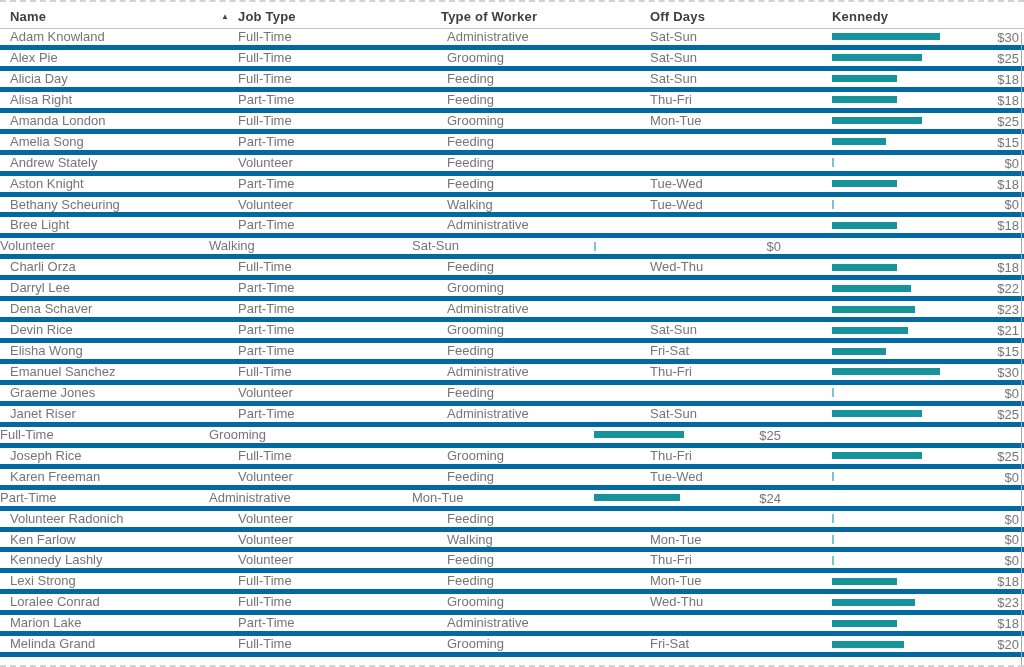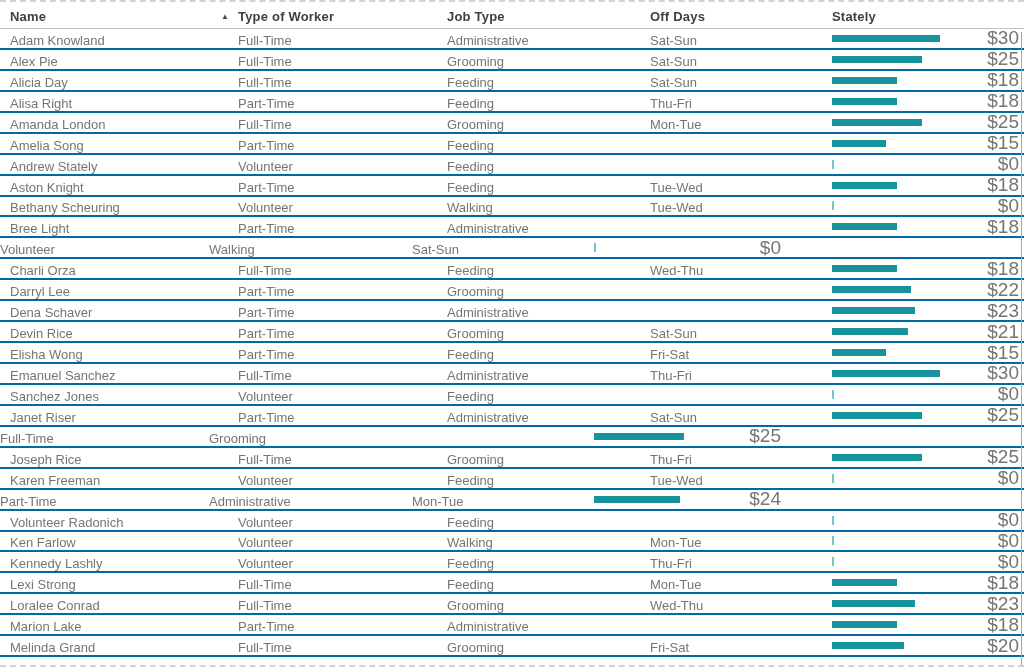--- a/index.html
+++ b/index.html
@@ -41,23 +41,23 @@
     margin-left: auto;
     margin-right: 9px;
     font-size: 8px;
     color: #4a4a4a;
     line-height: 1;
   }
 
   
   .tbody .row {
     display: flex;
-    align-items: flex-end;
+    align-items: flex-start;
     height: 20.95px;
-    border-bottom: 2px solid #0369a1;
+    border-bottom: 5px solid #0369a1;
     color: #757575;
     font-size: 13px;
     white-space: nowrap;
     overflow: hidden;
   }
 
   .cell { overflow: hidden; text-overflow: ellipsis; }
 
   
   .col-salary.cell {
@@ -68,21 +68,21 @@
   .bar {
     height: 7px;
     border-radius: 0;
   }
   .salary-label {
     position: absolute;
     right: 5px;
     top: 50%;
     transform: translateY(-50%);
     color: #757575;
-    font-size: 19px;
+    font-size: 13px;
   }
 
   .right-divider {
     position: absolute;
     top: 30px;
     bottom: 0;
     right: 2px;
     width: 1px;
     background: #a8a8a8;
   }
@@ -90,31 +90,31 @@
 </head>
 <body>
 
 <div class="list-table">
 
   <div class="thead">
     <div class="col col-name">
       <span>Name</span>
       <span class="sort-arrow">▲</span>
     </div>
+    <div class="col col-job">
+      <span>Job Type</span>
+    </div>
     <div class="col col-worker">
       <span>Type of Worker</span>
     </div>
-    <div class="col col-job">
-      <span>Job Type</span>
-    </div>
     <div class="col col-off">
       <span>Off Days</span>
     </div>
     <div class="col col-salary">
-      <span>Stately</span>
+      <span>Kennedy</span>
     </div>
   </div>
 
   <div class="tbody">
       <div class="row">
         <div class="cell col-name">Adam Knowland</div>
         <div class="cell col-worker">Full-Time</div>
         <div class="cell col-job">Administrative</div>
         <div class="cell col-off">Sat-Sun</div>
         <div class="cell col-salary">
@@ -275,21 +275,21 @@
         <div class="cell col-name">Emanuel Sanchez</div>
         <div class="cell col-worker">Full-Time</div>
         <div class="cell col-job">Administrative</div>
         <div class="cell col-off">Thu-Fri</div>
         <div class="cell col-salary">
           <div class="bar" style="width: 108px; background: rgb(23, 147, 156);"></div>
           <span class="salary-label">$30</span>
         </div>
       </div>
       <div class="row">
-        <div class="cell col-name">Sanchez Jones</div>
+        <div class="cell col-name">Graeme Jones</div>
         <div class="cell col-worker">Volunteer</div>
         <div class="cell col-job">Feeding</div>
         <div class="cell col-off"></div>
         <div class="cell col-salary">
           <div class="bar" style="width: 2px; height: 9px; background: rgb(124, 196, 210);"></div>
           <span class="salary-label">$0</span>
         </div>
       </div>
       <div class="row">
         <div class="cell col-name">Janet Riser</div>

